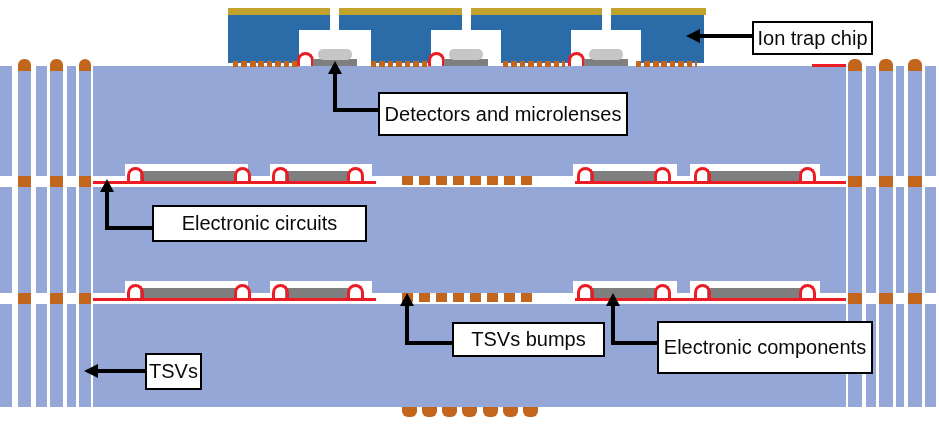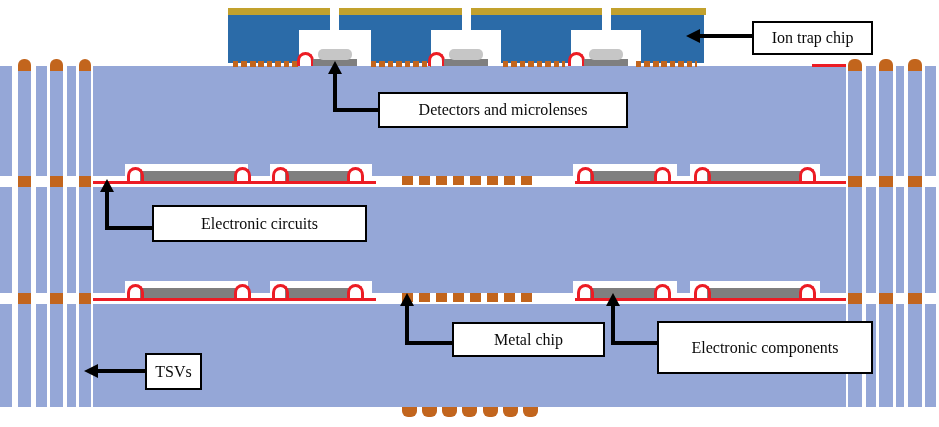--- a/index.html
+++ b/index.html
@@ -20,21 +20,21 @@
        background:repeating-linear-gradient(90deg,var(--bump) 0 5.5px,transparent 5.5px 8.5px);}
   .bumprow-lg{position:absolute;height:9px;
        background:repeating-linear-gradient(90deg,var(--bump) 0 11px,transparent 11px 17px);}
   .bigbump{position:absolute;width:15px;height:10px;background:var(--bump);border-radius:0 0 6px 6px;}
   .col{position:absolute;background:var(--substrate);}
   .cap{position:absolute;background:var(--bump);border-radius:6px 6px 0 0;height:12px;}
   .pad{position:absolute;background:var(--bump);height:11px;}
   
   .label{position:absolute;background:var(--label_bg);border:2.5px solid var(--label_border);
          box-sizing:border-box;display:flex;align-items:center;justify-content:center;
-         font-size:16px;color:#0a0a0a;white-space:nowrap;font-family:Liberation Serif, serif;}
+         font-size:20px;color:#0a0a0a;white-space:nowrap;}
   
   .aline{position:absolute;background:var(--arrow);}
   .head-up{position:absolute;width:0;height:0;border-left:7px solid transparent;
            border-right:7px solid transparent;border-bottom:13px solid var(--arrow);}
   .head-left{position:absolute;width:0;height:0;border-top:7px solid transparent;
              border-bottom:7px solid transparent;border-right:14px solid var(--arrow);}
 </style>
 </head>
 <body>
 
@@ -173,31 +173,31 @@
   <div class="cap" style="left:908px;top:59px;width:14px;"></div>
   <div class="pad" style="left:908px;top:176px;width:14px;"></div>
   <div class="pad" style="left:908px;top:293px;width:14px;"></div>
   <div class="col" style="left:925px;top:66px;width:11px;height:110px;"></div>
   <div class="col" style="left:925px;top:187px;width:11px;height:106px;"></div>
   <div class="col" style="left:925px;top:304px;width:11px;height:103px;"></div>
 
   <div class="label" style="left:752px;top:21px;width:121px;height:34px;">
     <span>Ion trap chip</span>
   </div>
-  <div class="label" style="left:378px;top:92px;width:250px;height:36px;text-align:center;">
+  <div class="label" style="left:378px;top:92px;width:250px;height:44px;text-align:center;">
     <span>Detectors and microlenses</span>
   </div>
   <div class="label" style="left:152px;top:205px;width:215px;height:37px;">
     <span>Electronic circuits</span>
   </div>
   <div class="label" style="left:145px;top:353px;width:57px;height:37px;">
     <span>TSVs</span>
   </div>
   <div class="label" style="left:452px;top:322px;width:153px;height:35px;">
-    <span>Metal chip</span>
+    <span>TSVs bumps</span>
   </div>
   <div class="label" style="left:657px;top:321px;width:216px;height:53px;">
     <span>Electronic components</span>
   </div>
 
   <div class="aline" style="left:699px;top:34px;width:53px;height:4px;"></div>
   <div class="head-left" style="left:686px;top:29px;"></div>
 
   <div class="aline" style="left:333px;top:108px;width:45px;height:4px;"></div>
   <div class="aline" style="left:333px;top:71px;width:4px;height:41px;"></div>

